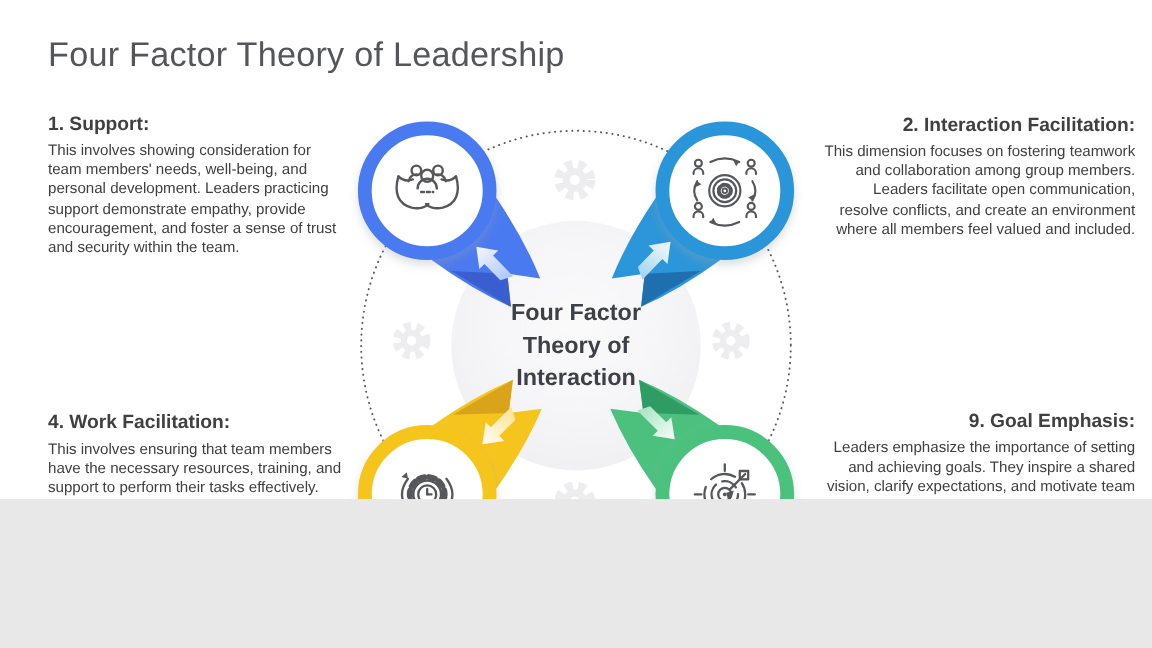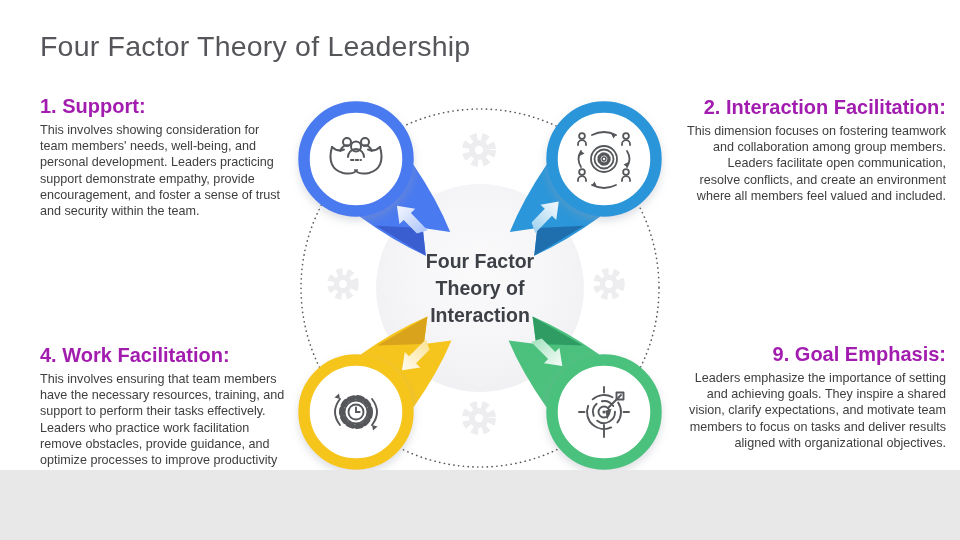--- a/index.html
+++ b/index.html
@@ -1,21 +1,21 @@
 <!DOCTYPE html>
 <html><head>
 <meta charset="utf-8">
 <style>
   html,body{margin:0;padding:0;background:#e8e8e8;}
-  .slide{position:relative;width:960px;height:470px;background:#ffffff;overflow:hidden;
+  .slide{position:relative;width:960px;height:416px;background:#ffffff;overflow:hidden;
          font-family:"Liberation Sans",sans-serif;margin:0 auto;}
   .title{position:absolute;left:40px;top:30px;font-size:28.5px;font-weight:400;
          color:#55565a;letter-spacing:.2px;margin:0;}
   .tb{position:absolute;}
-  .tb h2{font-size:20px;font-weight:700;color:#a21caf;margin:0 0 4px 0;}
+  .tb h2{font-size:16px;font-weight:700;color:#404040;margin:0 0 4px 0;}
   .tb p{font-size:12.6px;color:#3e3e40;line-height:16.2px;margin:0;}
   .tb1{left:40px;top:95px;width:250px;text-align:left;}
   .tb2{left:684px;top:96px;width:262px;text-align:right;}
   .tb3{left:682px;top:343px;width:264px;text-align:right;}
   .tb4{left:40px;top:344px;width:254px;text-align:left;}
   .diagram{position:absolute;left:290px;top:98px;width:380px;height:388px;}
   .center-label{position:absolute;left:370px;top:248px;width:220px;text-align:center;
          font-weight:700;font-size:19.5px;line-height:27px;color:#3d4046;}
   .center-label span{display:block;}
   .footer-left{position:absolute;left:24px;top:504px;font-size:11px;color:#acacac;}

